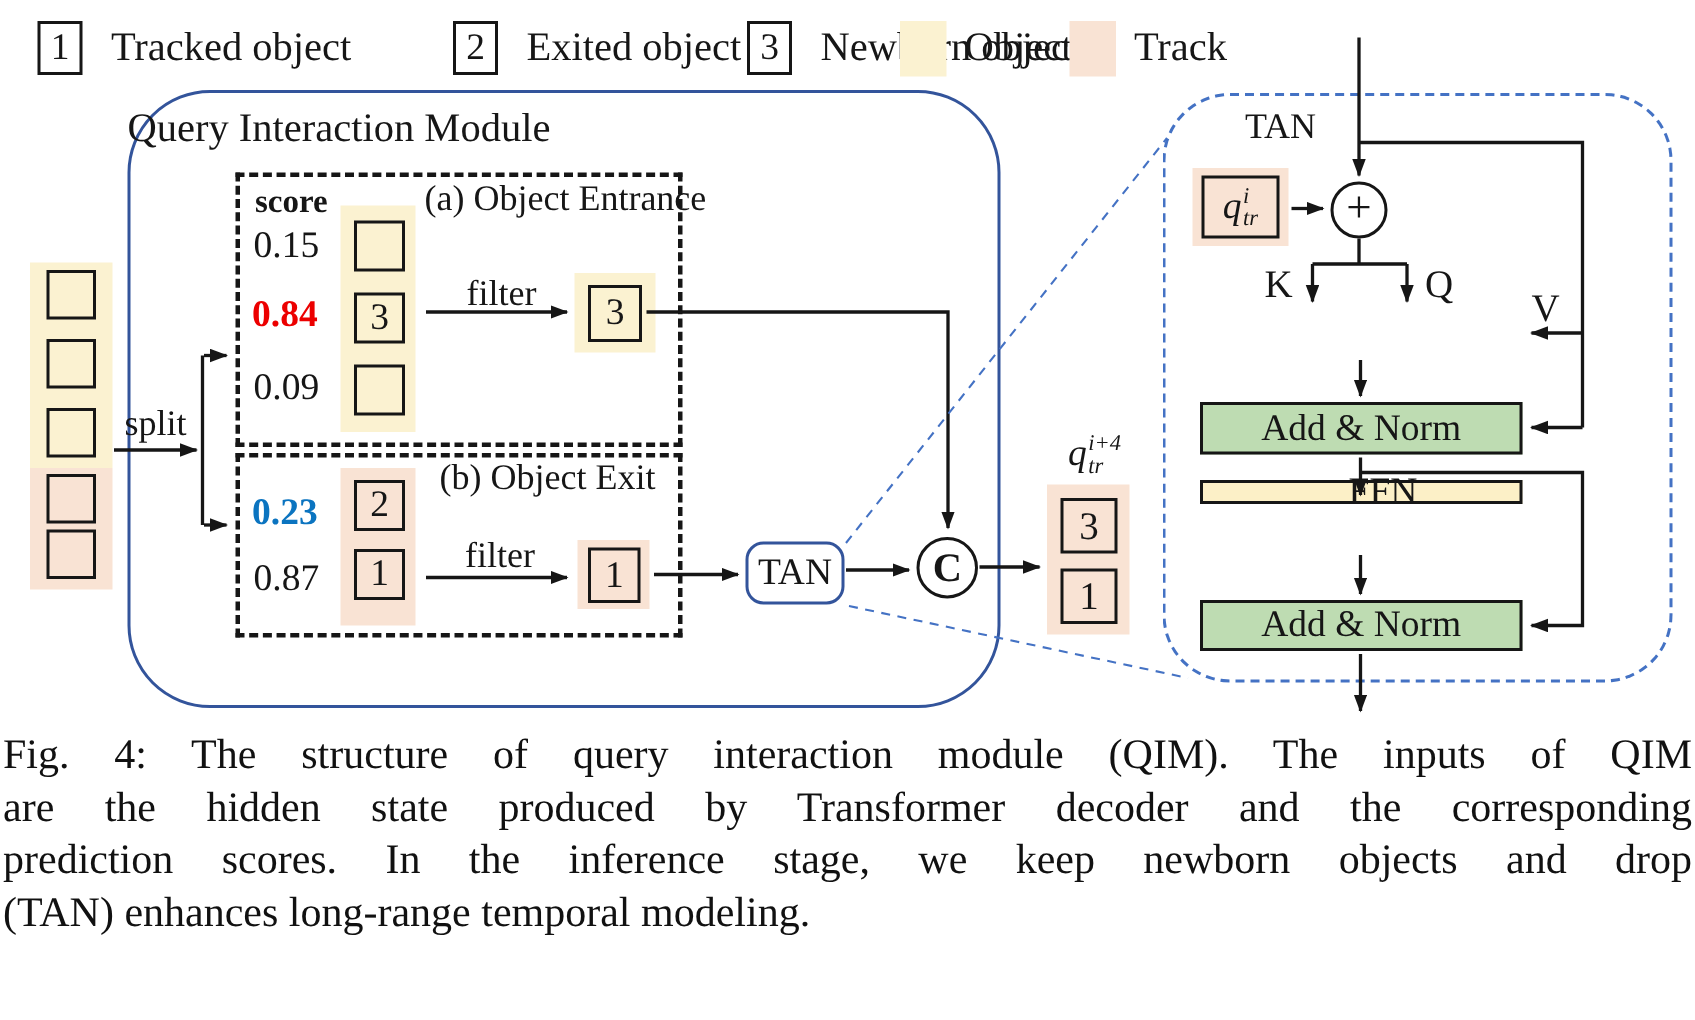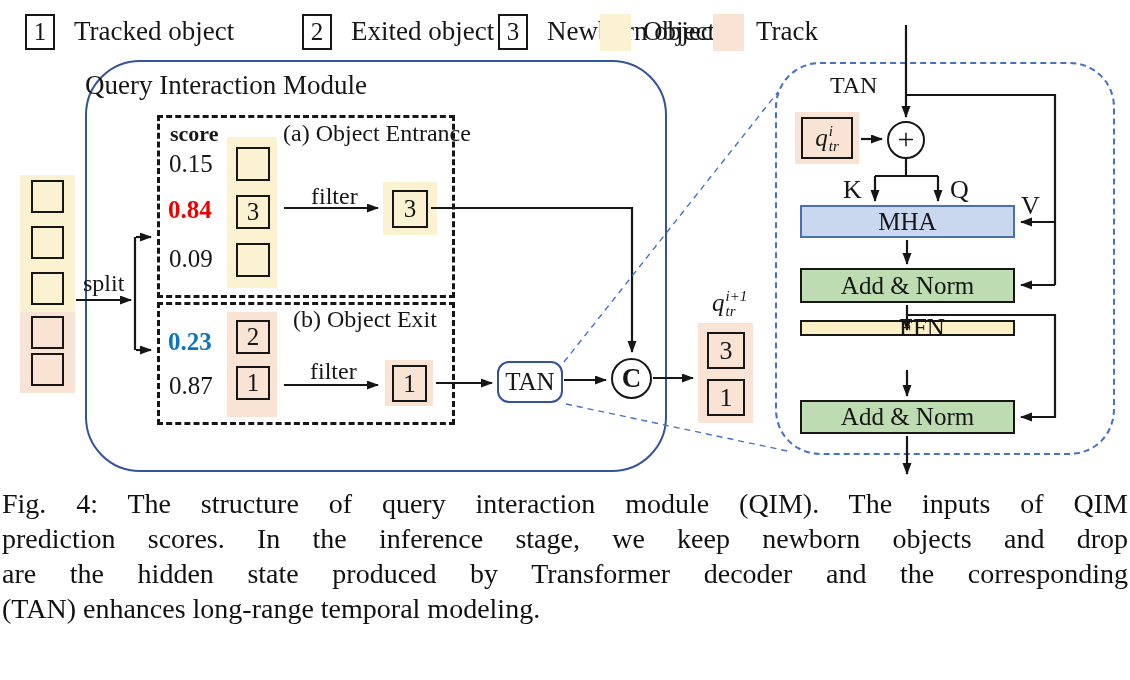--- a/index.html
+++ b/index.html
@@ -109,21 +109,21 @@
   <div class="abs small-lbl" style="left:310px;top:358px">filter</div>
   <div class="strip" style="left:385px;top:360px;width:48px;height:46px;background:var(--track)"></div>
   <div class="sq" style="left:392px;top:365px;width:35px;height:37px">1</div>
 
   <div class="abs tan-node">TAN</div>
   <div class="abs concat">C</div>
 
   <div class="abs math" style="left:712px;top:288px">
     <span>q</span>
       <span class="scripts">
-        <span>i+1</span>
+        <span>i+4</span>
         <span>tr</span>
       </span>
   </div>
   <div class="strip" style="left:698px;top:323px;width:55px;height:100px;background:var(--track)"></div>
   <div class="sq" style="left:707px;top:332px;width:38px;height:37px;font-size:26px">3</div>
   <div class="sq" style="left:707px;top:379px;width:38px;height:37px;font-size:26px">1</div>
 
   <div class="abs tan-panel"></div>
   <div class="abs small-lbl" style="left:830px;top:72px">TAN</div>
   <div class="strip" style="left:795px;top:112px;width:64px;height:52px;background:var(--track)"></div>
@@ -133,21 +133,20 @@
         <span class="scripts">
           <span>i</span>
           <span>tr</span>
         </span>
       </span>
   </div>
   <div class="abs plus-circle">+</div>
   <div class="abs lbl" style="left:843px;top:176px;font-size:26px">K</div>
   <div class="abs lbl" style="left:950px;top:176px;font-size:26px">Q</div>
   <div class="abs lbl" style="left:1021px;top:192px;font-size:26px">V</div>
-  <div class="block mha">MHA</div>
   <div class="block addnorm" style="top:268px;height:35px">Add &amp; Norm</div>
   <div class="block ffn">FFN</div>
   <div class="block addnorm" style="top:400px;height:34px">Add &amp; Norm</div>
 
   <svg class="wires" width="1130" height="680" viewBox="0 0 1130 680">
     <defs>
       <marker id="ah" markerWidth="13" markerHeight="10" refX="11" refY="4.5" orient="auto" markerUnits="userSpaceOnUse">
         <path d="M0,0 L12,4.5 L0,9 z" fill="#161616"></path>
       </marker>
     </defs>
@@ -179,18 +178,18 @@
     <path class="wire" d="M938,176 V201" marker-end="url(#ah)"></path>
     <path class="wire" d="M907,240 V264" marker-end="url(#ah)"></path>
     <path class="wire" d="M907,305 V330" marker-end="url(#ah)"></path>
     <path class="wire" d="M907,315 H1055 V417 H1021" marker-end="url(#ah)"></path>
     <path class="wire" d="M907,370 V396" marker-end="url(#ah)"></path>
     <path class="wire" d="M907,436 V474" marker-end="url(#ah)"></path>
   </svg>
 
   <div class="abs caption">
     <div class="cap-line">Fig. 4: The structure of query interaction module (QIM). The inputs of QIM</div>
+    <div class="cap-line">are the hidden state produced by Transformer decoder and the corresponding</div>
     <div class="cap-line">prediction scores. In the inference stage, we keep newborn objects and drop</div>
-    <div class="cap-line">are the hidden state produced by Transformer decoder and the corresponding</div>
     <div class="cap-line last">(TAN) enhances long-range temporal modeling.</div>
   </div>
 
 </div>
 
 </body></html>

